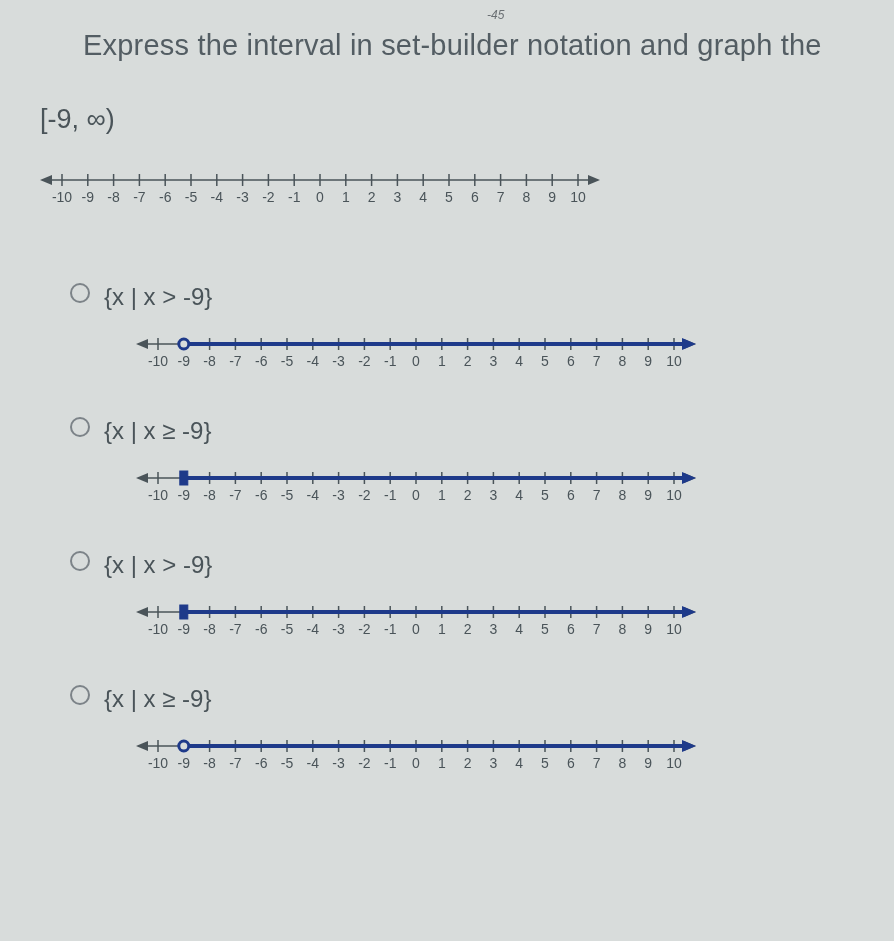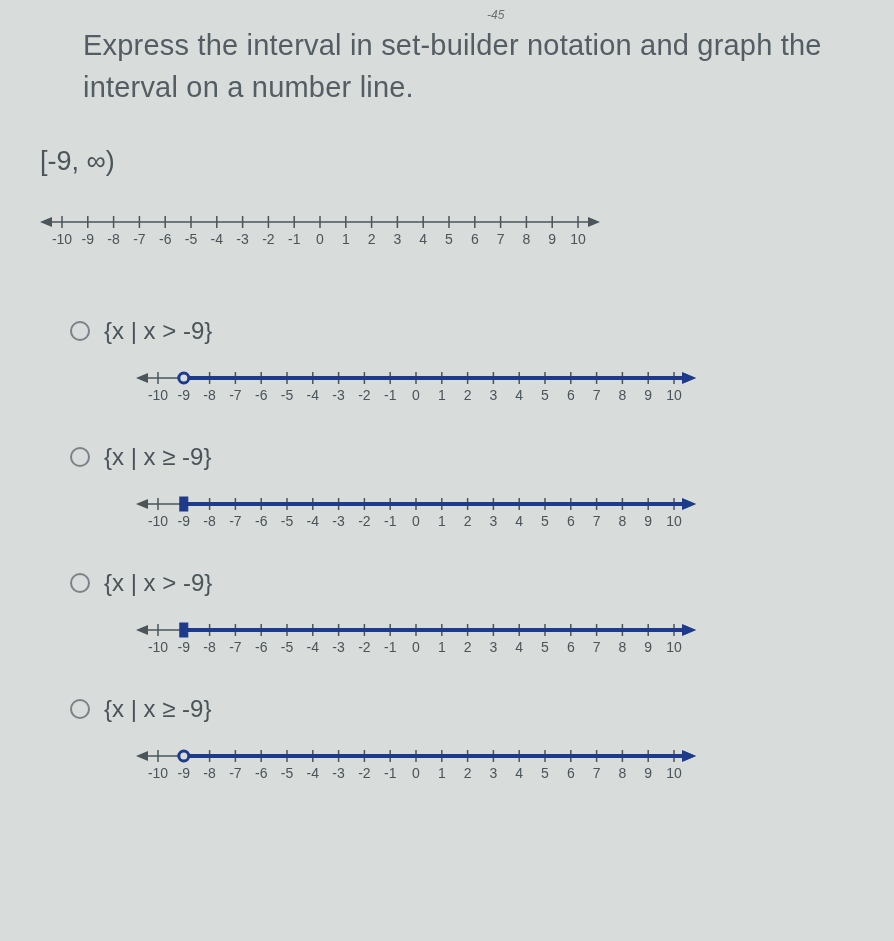--- a/index.html
+++ b/index.html
@@ -59,20 +59,21 @@
       width: 20px;
       height: 20px;
       border: 2px solid #7c8388;
       border-radius: 50%;
       background: transparent;
       flex-shrink: 0;
     }
     .option-label {
       font-size: 24px;
       color: #4a5459;
+      margin-top: 8px;
     }
     .number-line {
       position: relative;
       margin-left: 66px;
       margin-bottom: 30px;
     }
     svg.nline {
       display: block;
     }
     .tick-label {
@@ -110,21 +111,20 @@
       stroke-width: 3;
     }
   </style>
 </head>
 <body>
 
 <div class="top-mark">-45</div>
 
 <div class="question-text">
   <span>Express the interval in set-builder notation and graph the</span><br>
-  <span>interval on a number line.</span>
 </div>
 
 <div class="interval-expr">[-9, ∞)</div>
 
 <div class="reference-line-container">
   <svg class="nline" width="560" height="50" id="ref-svg">
       <line x1="8" y1="15" x2="552" y2="15" class="axis-line"></line>
       <polygon points="0,15 12,10 12,20" class="arrow-head"></polygon>
       <polygon points="560,15 548,10 548,20" class="arrow-head"></polygon>
       <line x1="22" y1="9" x2="22" y2="21" class="tick"></line>

